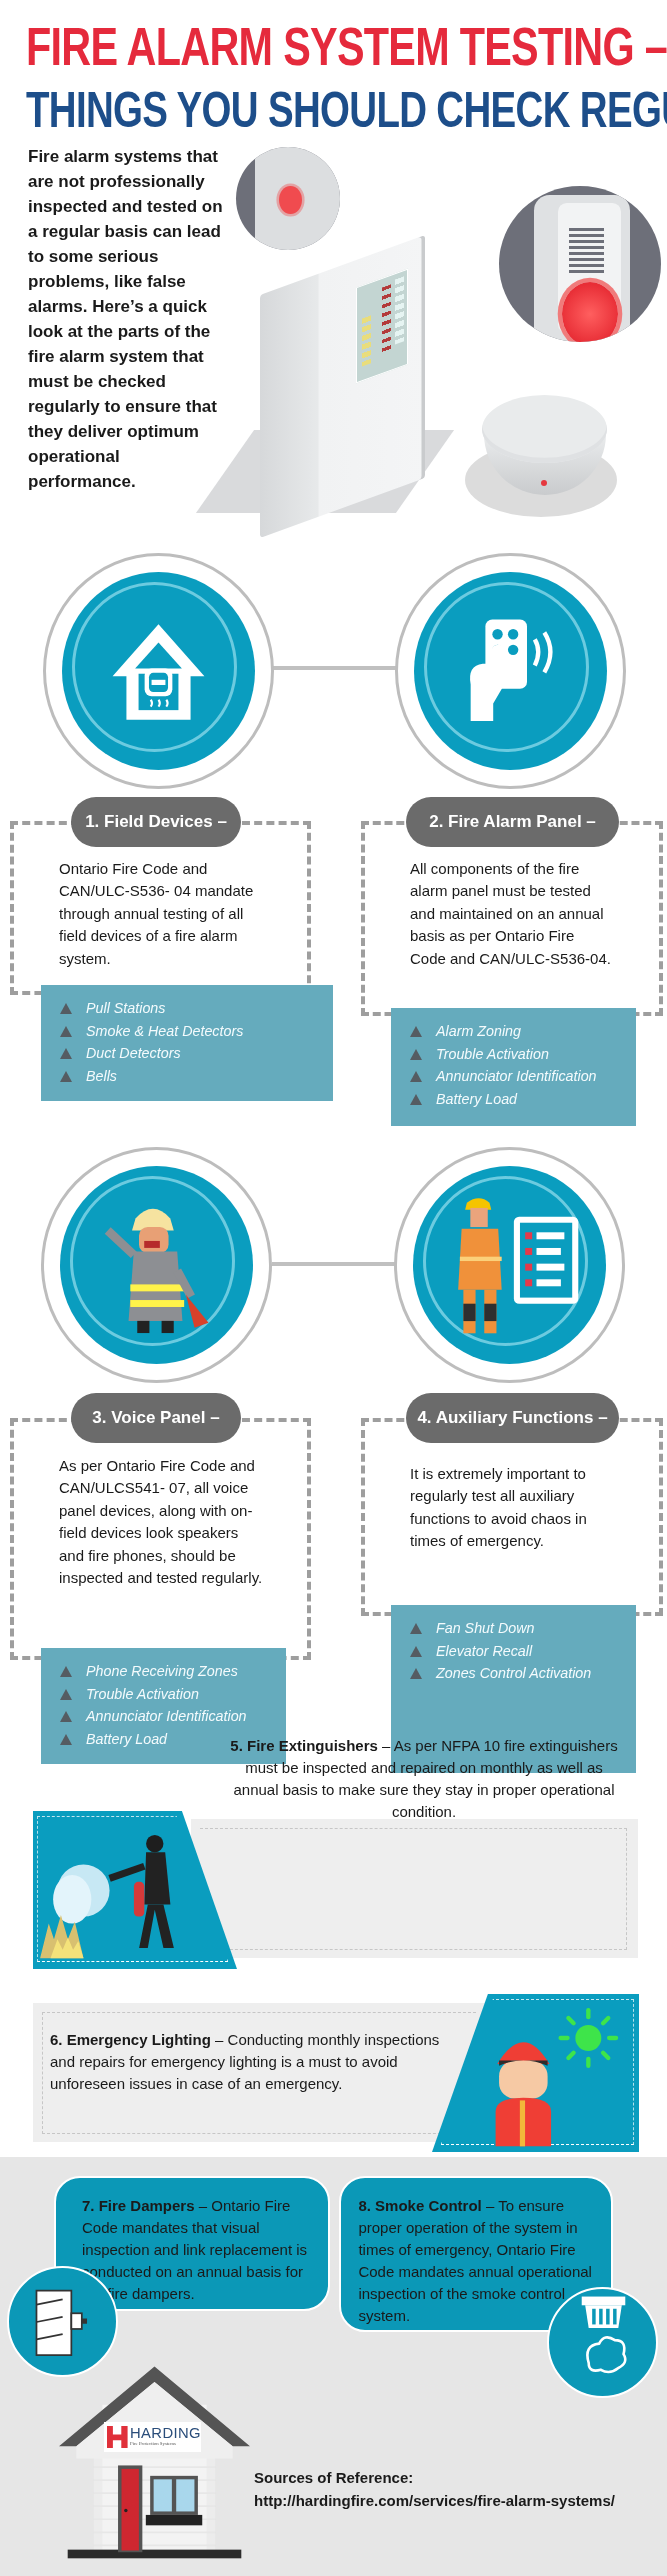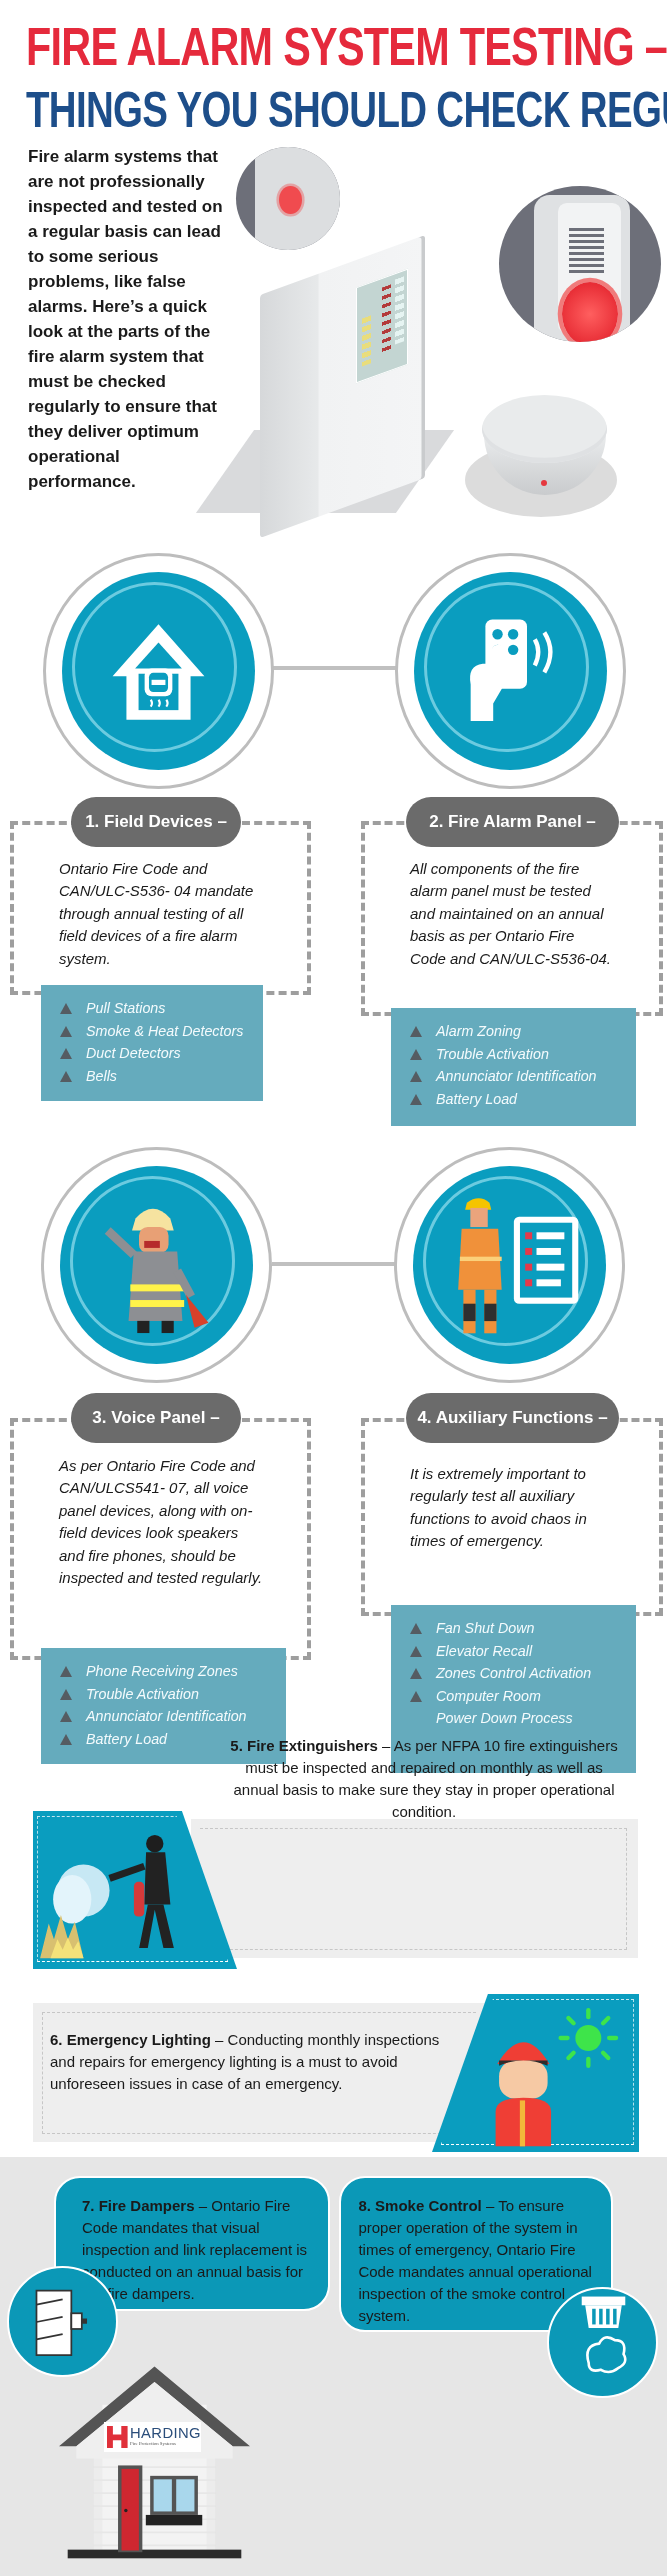--- a/index.html
+++ b/index.html
@@ -17,21 +17,21 @@
 
   
   .ring-outer { border-radius: 50%; border: 3.5px solid #bdbdbd; background: #fff; }
   .ring-inner { border-radius: 50%; background: #0a9dbf; }
   .ring-accent { border-radius: 50%; border: 3.5px solid #6ccbe0; }
   .connector { height: 3.5px; background: #c0c0c0; }
 
   
   .dash-box { border: 4.3px dashed #9e9e9e; }
   .pill { background: #6b6b6b; color: #fff; border-radius: 26px; font-weight: bold; font-size: 17px; text-align: center; line-height: 50px; white-space: nowrap; }
-  .sec-text { font-size: 15px; color: #1a1a1a; line-height: 22.4px; font-style: italic; }
+  .sec-text { font-size: 15px; color: #1a1a1a; line-height: 22.4px; }
   .teal-list { background: #65abbd; padding: 12px 0 0 19px; }
   .teal-list li { list-style: none; font-style: italic; color: #f4fbfd; font-size: 14.3px; line-height: 22.6px; position: relative; padding-left: 26px; }
   .bullet { position: absolute; left: 0; top: 6px; width: 0; height: 0; border-left: 6px solid transparent; border-right: 6px solid transparent; border-bottom: 11.3px solid #555c62; }
 
   
   .banner-gray { background: #eeeeee; }
   .banner-inner-dash { border: 1.7px dashed #c6c6c6; }
   .banner-text { font-size: 15px; color: #1a1a1a; line-height: 22px; }
 
   .footer-bg { background: #e6e6e6; }
@@ -107,21 +107,21 @@
       <path d="M84 28 q8 14 0 30" stroke="#fff" stroke-width="5" fill="none"></path>
       <path d="M95 20 q14 22 0 46" stroke="#fff" stroke-width="5" fill="none"></path>
       <path d="M10 80 q-4 -22 14 -24 l10 0 l0 -14 q0 -8 8 -8 q8 0 8 8 l0 36 l-14 24 l0 20 l-26 0 z" fill="#fff"></path>
     </svg>
   </div>
 </div>
 
 <div class="abs dash-box" style="left:9.6px; top:821px; width:301px; height:174px;"></div>
 <div class="abs pill" style="left:71px; top:797px; width:170px;">1. Field Devices –</div>
 <p class="abs sec-text" style="left:59px; top:858px; width:200px;">Ontario Fire Code and CAN/ULC-S536- 04 mandate through annual testing of all field devices of a fire alarm system.</p>
-<ul class="abs teal-list" style="left:41px; top:985px; width:222px; height:116px;">
+<ul class="abs teal-list" style="left:41px; top:985px; width:292px; height:116px;">
   <li><span class="bullet"></span><span>Pull Stations</span></li>
   <li><span class="bullet"></span><span>Smoke &amp; Heat Detectors</span></li>
   <li><span class="bullet"></span><span>Duct Detectors</span></li>
   <li><span class="bullet"></span><span>Bells</span></li>
 </ul>
 
 <div class="abs dash-box" style="left:361px; top:821px; width:302px; height:195px;"></div>
 <div class="abs pill" style="left:406px; top:797px; width:213px;">2. Fire Alarm Panel –</div>
 <p class="abs sec-text" style="left:410px; top:858px; width:204px;">All components of the fire alarm panel must be tested and maintained on an annual basis as per Ontario Fire Code and CAN/ULC-S536-04.</p>
 <ul class="abs teal-list" style="left:391px; top:1008px; width:245px; height:118px;">
@@ -192,21 +192,20 @@
   <li><span class="bullet"></span><span>Battery Load</span></li>
 </ul>
 
 <div class="abs dash-box" style="left:361px; top:1418px; width:302px; height:198px;"></div>
 <div class="abs pill" style="left:406px; top:1393px; width:213px;">4. Auxiliary Functions –</div>
 <p class="abs sec-text" style="left:410px; top:1455px; width:195px;margin-top:8px;">It is extremely important to regularly test all auxiliary functions to avoid chaos in times of emergency.</p>
 <ul class="abs teal-list" style="left:391px; top:1605px; width:245px; height:168px;">
   <li><span class="bullet"></span><span>Fan Shut Down</span></li>
   <li><span class="bullet"></span><span>Elevator Recall</span></li>
   <li><span class="bullet"></span><span>Zones Control Activation</span></li>
-  <li style="width:174px;"><span class="bullet"></span><span>Computer Room Power Down Process</span></li>
 </ul>
 
 <div class="abs banner-gray" style="left:191px; top:1819px; width:447px; height:139px;">
   <div class="abs banner-inner-dash" style="left:8.7px; top:8.7px; width:427px; height:122px; border-left:none;"></div>
 </div>
 <div class="abs" style="left:33px; top:1811px; width:204px; height:158px; background:#0a9dbf; clip-path: polygon(0 0, 73% 0, 100% 100%, 0 100%);">
   <div class="abs" style="left:4.3px; top:5.2px; width:191px; height:146px; border:1.7px dashed #fff; clip-path: polygon(0 0, 73% 0, 100% 100%, 0 100%);"></div>
   <svg class="abs" style="left:0; top:17.4px;" width="174" height="139" viewBox="0 0 200 160">
     <ellipse cx="58" cy="72" rx="30" ry="30" fill="#c7e8f4"></ellipse>
     <ellipse cx="45" cy="82" rx="22" ry="28" fill="#e3f4fb"></ellipse>
@@ -311,14 +310,16 @@
     <rect x="110" y="175" width="65" height="12" fill="#222"></rect>
   </svg>
   <div class="abs" style="left:54px; top:59px; width:97px; height:29.5px; background:#fff;">
     <div class="abs" style="left:2.6px; top:3.5px; width:21px; height:22.6px; background:#e0303a; clip-path: polygon(0 0,30% 0,30% 40%,70% 40%,70% 0,100% 0,100% 100%,70% 100%,70% 65%,30% 65%,30% 100%,0 100%);"></div>
     <div class="abs" style="left:26px; top:2.6px; font-family:Liberation Sans, sans-serif; font-size:14.8px; color:#2a4d7a; letter-spacing:0.4px;">HARDING</div>
     <div class="abs" style="left:26px; top:19px; font-family:'Liberation Serif', serif; font-size:4.8px; color:#555; white-space:nowrap;">Fire Protection Systems</div>
   </div>
 </div>
 
 <div class="abs" style="left:254px; top:2467px; width:408px; font-size:15px; line-height:22.6px; color:#1a1a1a; font-weight:bold;">
+  <div>Sources of Reference:</div>
+  <div style="white-space:nowrap;">http://hardingfire.com/services/fire-alarm-systems/</div>
 </div>
 
 
 </body></html>

